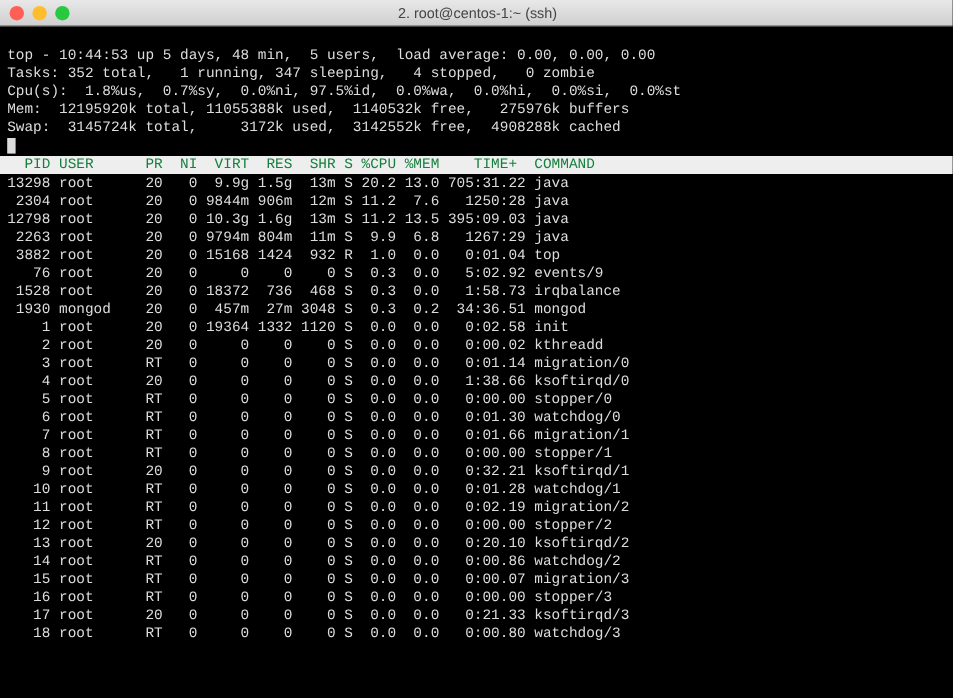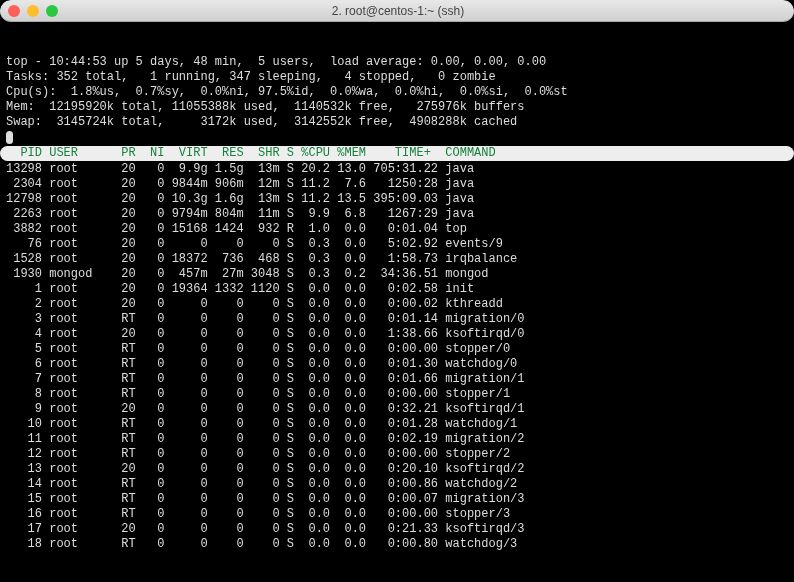--- a/index.html
+++ b/index.html
@@ -1,15 +1,15 @@
 <!DOCTYPE html>
 <html><head>
 <meta charset="utf-8">
 <style>
-  * { margin: 0; padding: 0; box-sizing: border-box; border-radius: 11px; }
+  * { margin: 0; padding: 0; box-sizing: border-box; }
   body {
     width: 794px;
     height: 582px;
     font-family: Menlo, Monaco, "Courier New", monospace;
     font-size: 12px;
     background: #000;
     color: #ddd;
     overflow: hidden;
   }
   .titlebar {
@@ -27,21 +27,20 @@
   .tl { width: 12px; height: 12px; border-radius: 50%; }
   .tl-close { background: #ff5f57; }
   .tl-min   { background: #ffbd2e; }
   .tl-max   { background: #28c940; }
   .title { flex: 1; text-align: center; color: #444; }
   .term {
     padding: 2px 6px 6px 6px;
     line-height: 15px;
     white-space: pre;
     letter-spacing: 0;
-    margin-top: 16px;
   }
   .hdr-row {
     background: #eee;
     color: #15803d;
     display: block;
     padding: 0 0;
     margin: 1px -6px;
     padding-left: 6px;
     padding-right: 6px;
   }

